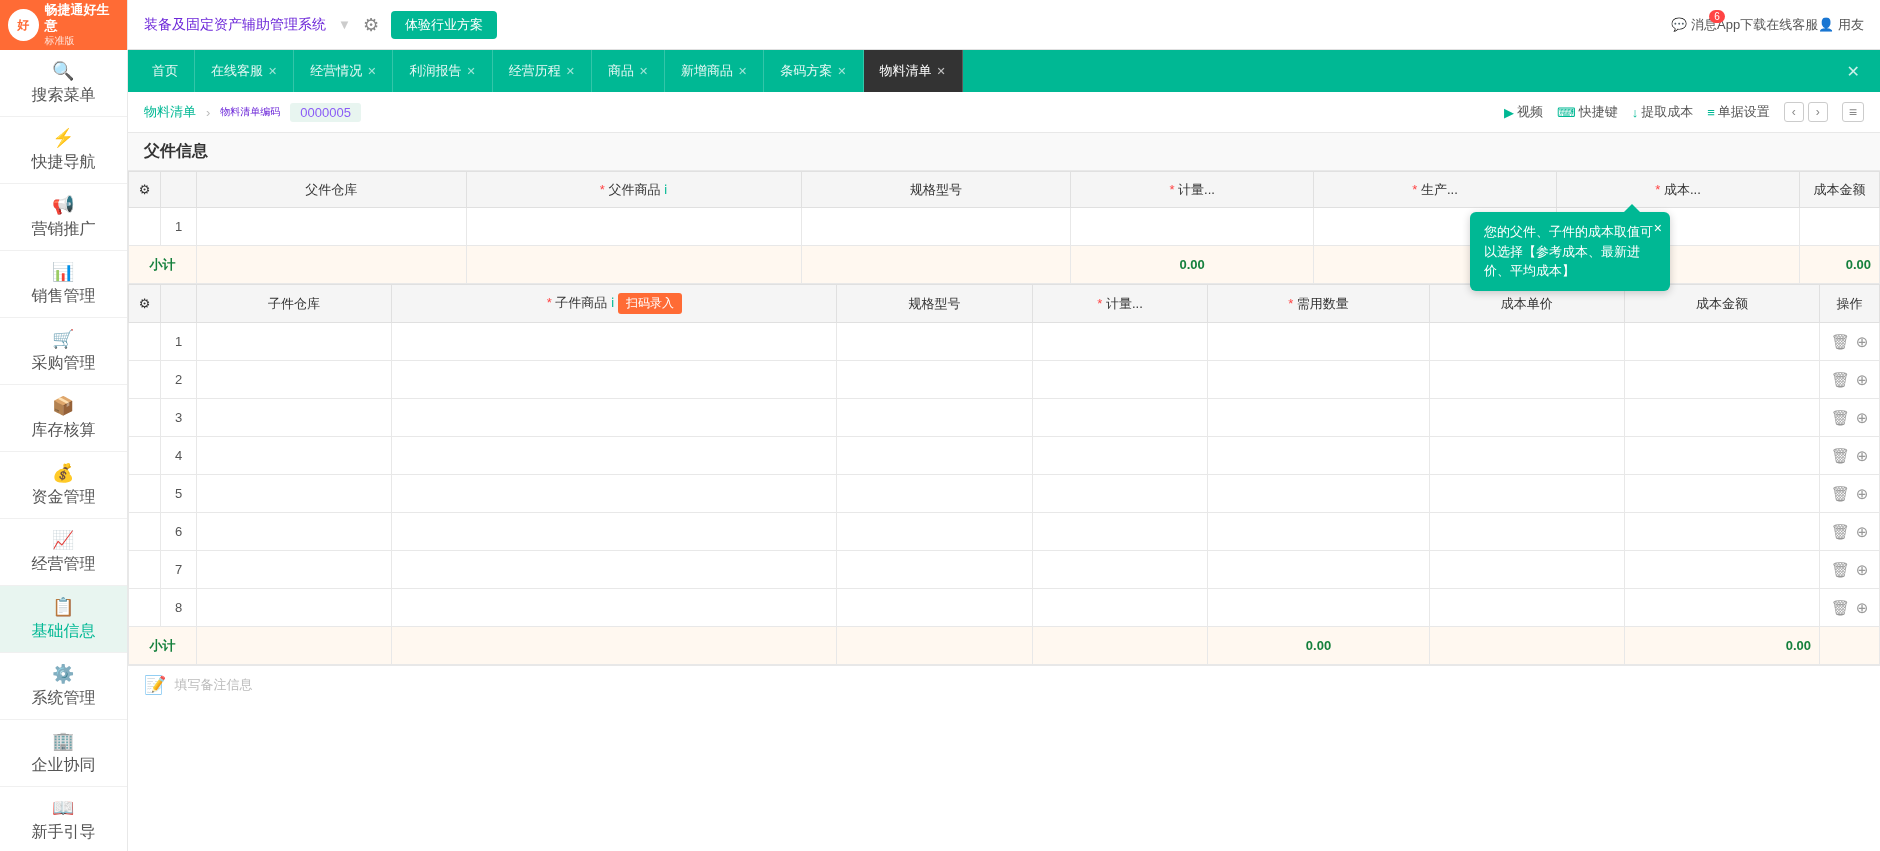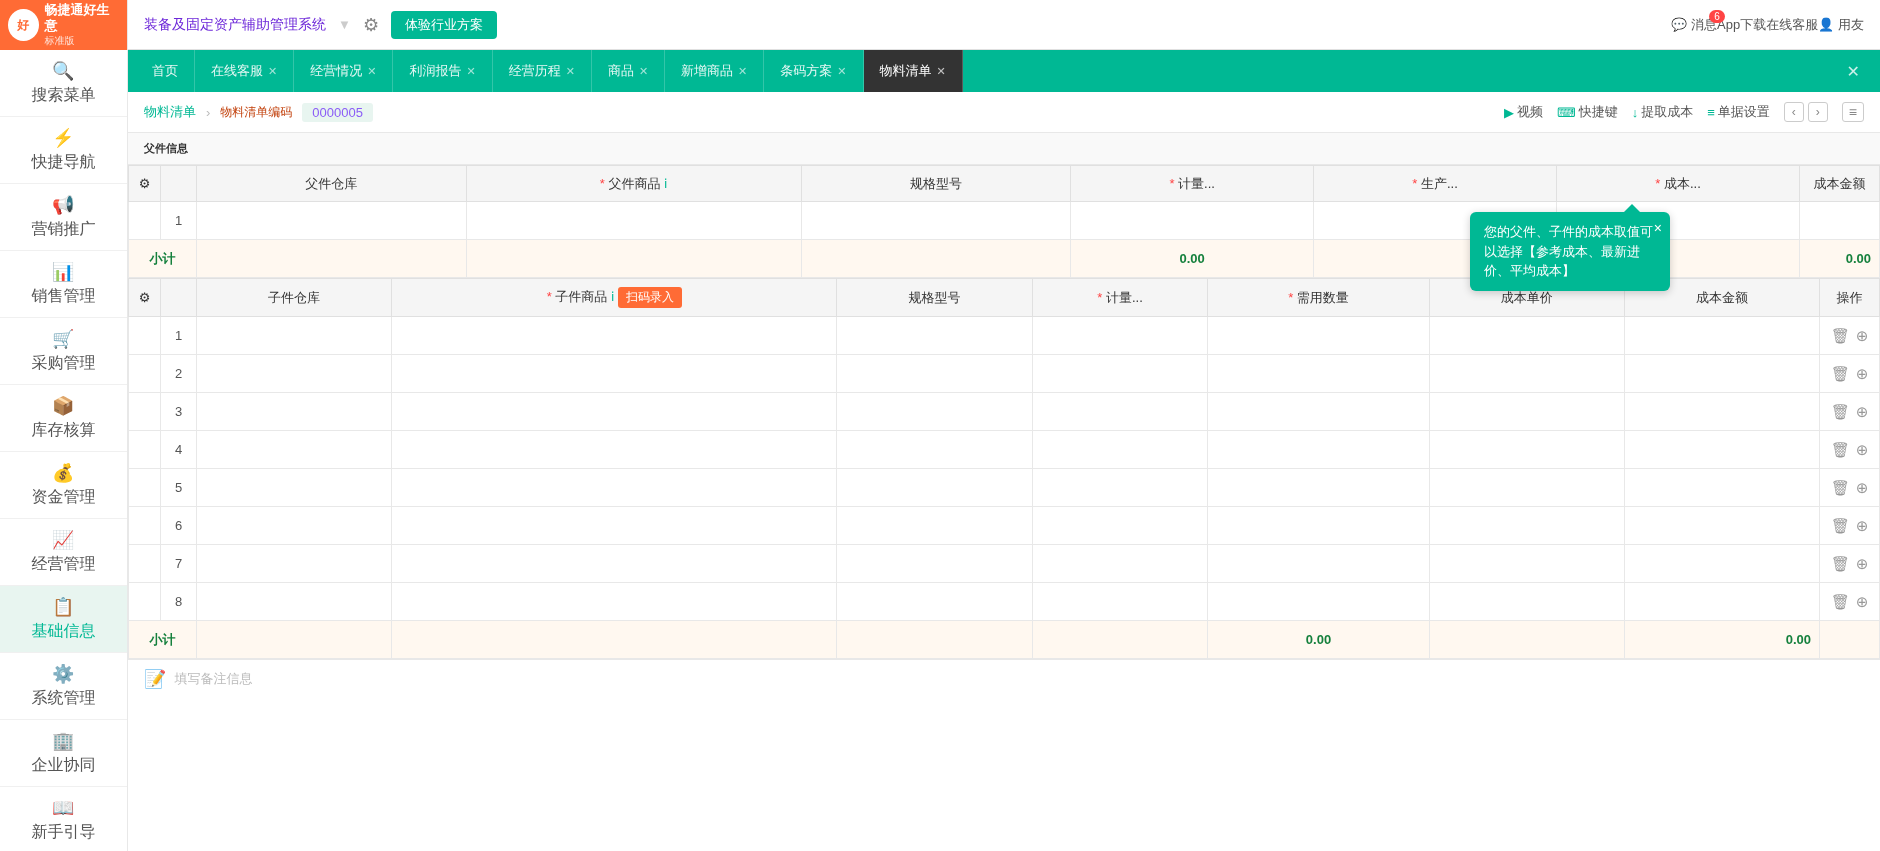--- a/index.html
+++ b/index.html
@@ -131,21 +131,21 @@
       padding: 10px 16px;
       border-bottom: 1px solid #e8e8e8;
       gap: 10px;
     }
     .breadcrumb-item {
       color: #00b894;
       font-size: 13px;
       cursor: pointer;
     }
     .breadcrumb-sep { color: #bbb; }
-    .breadcrumb-current { color: #c2410c; font-size: 12px; }
+    .breadcrumb-current { color: #6d28d9; font-size: 10px; }
     .breadcrumb-code {
       background: #e8f5f0;
       color: #8b5cf6;
       padding: 2px 10px;
       border-radius: 3px;
       font-size: 13px;
     }
     .breadcrumb-actions {
       margin-left: auto;
       display: flex;
@@ -153,21 +153,21 @@
       gap: 14px;
       color: #555;
       font-size: 13px;
     }
     .breadcrumb-actions span { cursor: pointer; display: flex; align-items: center; gap: 3px; }
 
     
     .section-header {
       padding: 8px 16px;
       background: #f9f9f9;
-      font-size: 11px;
+      font-size: 16px;
       font-weight: bold;
       color: #333;
       border-bottom: 1px solid #e8e8e8;
     }
 
     
     .data-table {
       width: 100%;
       border-collapse: collapse;
       font-size: 13px;

